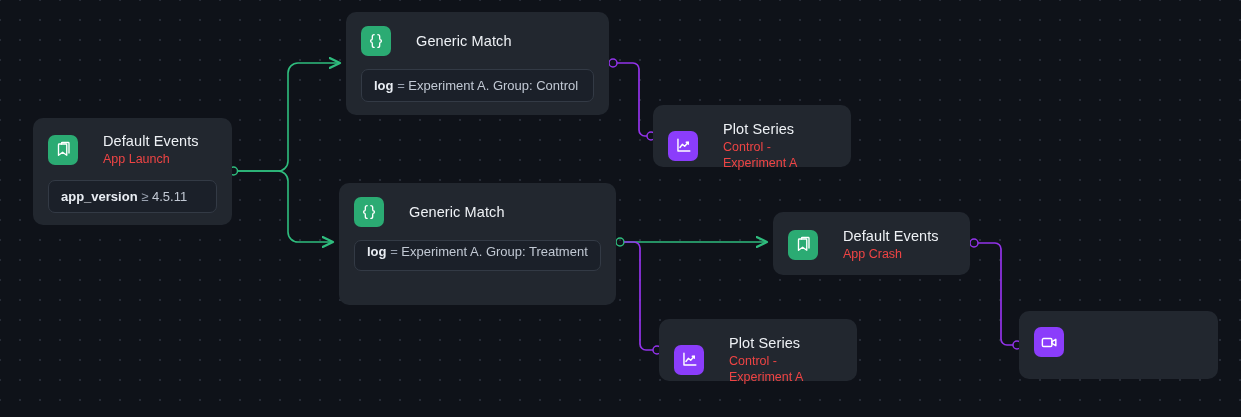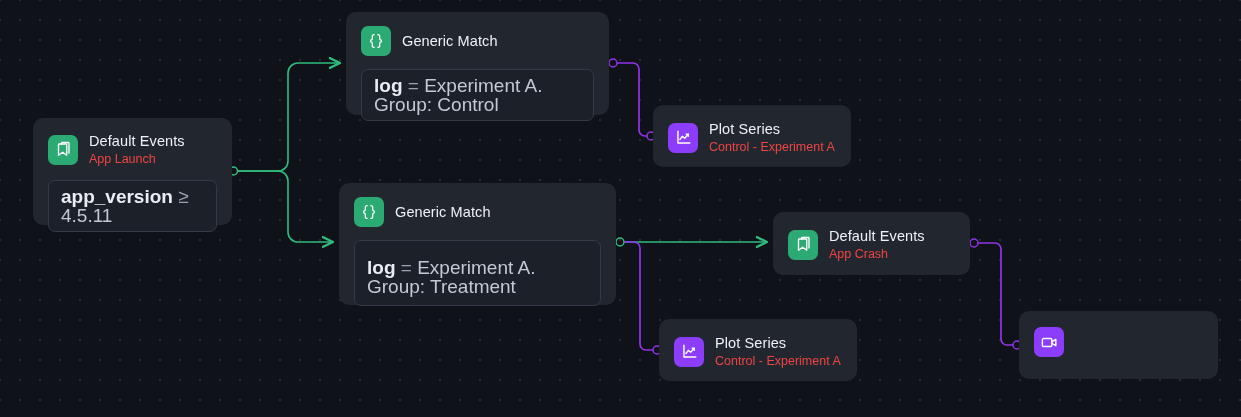--- a/index.html
+++ b/index.html
@@ -29,21 +29,21 @@
   .node {
     position: absolute;
     background: #22272f;
     border-radius: 10px;
     box-sizing: border-box;
     z-index: 2;
   }
   .node-head {
     display: flex;
     align-items: center;
-    gap: 11px;
+    gap: 25px;
   }
   .nicon {
     width: 30px;
     height: 30px;
     border-radius: 7px;
     flex: none;
     display: flex;
     align-items: center;
     justify-content: center;
   }
@@ -62,40 +62,40 @@
     line-height: 16px;
     margin-top: 1px;
   }
   .chip {
     margin-top: 13px;
     background: #1b2029;
     border: 1px solid #333a45;
     border-radius: 7px;
     padding: 6px 12px;
     color: #c2c9d4;
-    font-size: 19px;
+    font-size: 13px;
     line-height: 19px;
     box-sizing: border-box;
   }
   .chip b {
     color: #e9edf3;
     font-weight: bold;
   }
   .chip .eq { color: #9aa2b0; }
 
   
   #node-default-events-launch { left: 33px;  top: 118px; width: 199px; height: 107px; padding: 14px 15px 0 15px; }
   #node-generic-match-control { left: 346px; top: 12px;  width: 263px; height: 103px; padding: 14px 15px 0 15px; }
   #node-generic-match-treat   { left: 339px; top: 183px; width: 277px; height: 122px; padding: 14px 15px 0 15px; }
   #node-plot-series-top       { left: 653px; top: 105px; width: 198px; height: 62px;  padding: 15px 15px 0 15px; }
   #node-default-events-crash  { left: 773px; top: 212px; width: 197px; height: 63px;  padding: 15px 15px 0 15px; }
   #node-plot-series-bottom    { left: 659px; top: 319px; width: 198px; height: 62px;  padding: 15px 15px 0 15px; }
   #node-record-session        { left: 1019px;top: 311px; width: 199px; height: 68px;  padding: 16px 15px 0 15px; }
 
-  #node-generic-match-treat .chip { padding: 17px 12px 9px 12px; }
+  #node-generic-match-treat .chip { padding: 1px 12px 9px 12px; }
 </style>
 </head>
 <body>
 
 <div id="canvas">
 
   <svg id="edges" viewBox="0 0 1241 417">
     <defs>
       <marker id="arrow-green" markerWidth="8" markerHeight="8" refX="7" refY="4" orient="auto">
         <path d="M0,0.6 L7,4 L0,7.4" fill="none" stroke="#2fbd7e" stroke-width="1.4" stroke-linecap="round" stroke-linejoin="round"></path>

